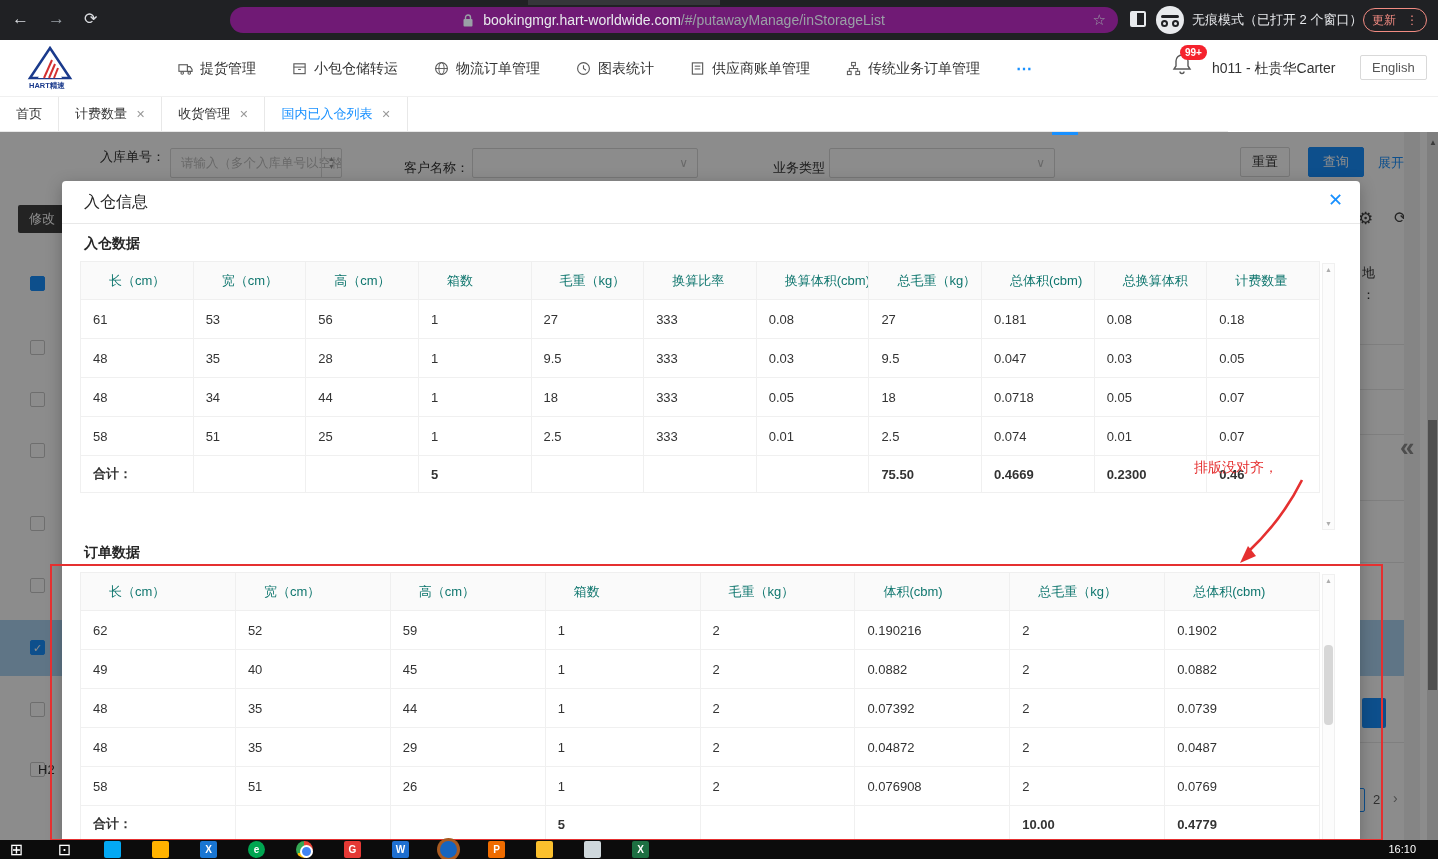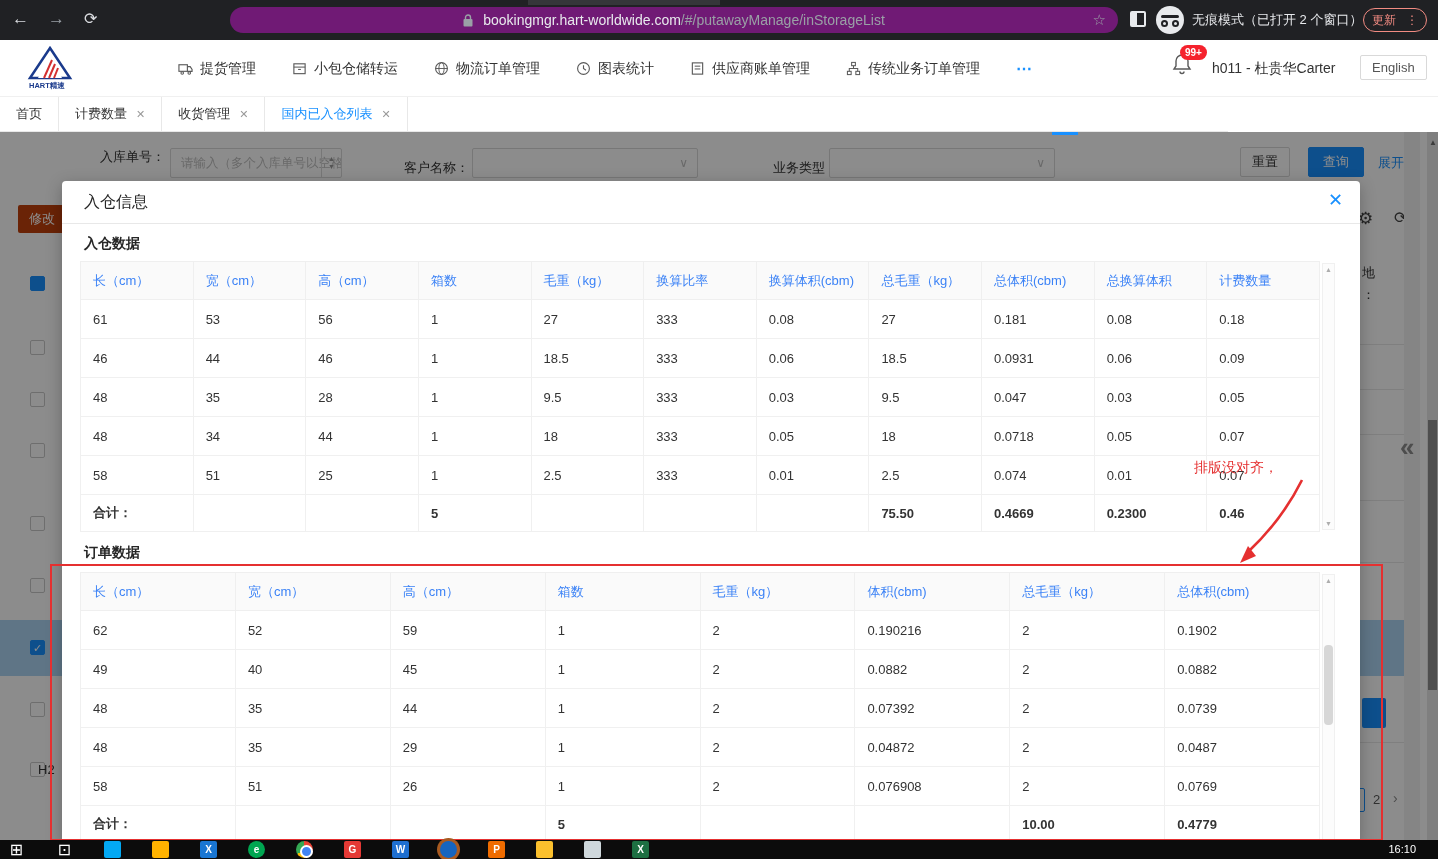--- a/index.html
+++ b/index.html
@@ -60,21 +60,21 @@
   .finput { position:absolute; height:30px; border:1px solid #d9d9d9; border-radius:2px; background:#fff; display:flex; align-items:center; }
   .finput .ph { font-size:12.5px; color:#bfbfbf; padding-left:10px; white-space:nowrap; overflow:hidden; }
   .spinner { position:absolute; right:0; top:0; width:20px; height:28px; border-left:1px solid #d9d9d9;
              display:flex; flex-direction:column; align-items:center; justify-content:center; color:#999; font-size:7px; line-height:8px; }
   .fselect { position:absolute; height:30px; border:1px solid #d9d9d9; border-radius:2px; background:#fff; }
   .fselect .chev { position:absolute; right:9px; top:7px; color:#bfbfbf; font-size:12px; }
   .btn { position:absolute; height:30px; border-radius:2px; font-size:13px; display:flex; align-items:center; justify-content:center; }
   .btn.plain { background:#fff; border:1px solid #d9d9d9; color:#333; }
   .btn.primary { background:#1890ff; border:1px solid #1890ff; color:#fff; }
   .linkblue { position:absolute; font-size:13px; color:#1890ff; }
-  .bg-modify { position:absolute; left:18px; top:73px; width:48px; height:28px; background:#c2410c; color:#fff; font-size:13px;
+  .bg-modify { position:absolute; left:18px; top:73px; width:48px; height:28px; background:#404040; color:#fff; font-size:13px;
                border-radius:2px; display:flex; align-items:center; justify-content:center; }
   .chk { position:absolute; left:30px; width:15px; height:15px; border:1px solid #c9c9c9; border-radius:2px; background:#fff; }
   .chk.checked { background:#1890ff; border-color:#1890ff; color:#fff; font-size:11px; text-align:center; line-height:14px; }
   .blue-row-left { position:absolute; left:0; top:488px; width:62px; height:56px; background:#aed5f5; }
   .blue-row-right { position:absolute; left:1360px; top:488px; width:52px; height:56px; background:#aed5f5; }
   .bg-h2 { position:absolute; left:38px; top:630px; font-size:13px; color:#333; }
   .bg-gear { position:absolute; left:1358px; top:76px; font-size:17px; color:#444; }
   .bg-reload { position:absolute; left:1394px; top:76px; font-size:16px; color:#444; }
   .bg-dest { position:absolute; left:1362px; top:130px; font-size:13px; color:#333; line-height:22px; }
   .bg-rowline { position:absolute; left:1360px; width:52px; height:1px; background:#e8e8e8; }
@@ -96,22 +96,22 @@
            box-shadow:0 4px 16px rgba(0,0,0,.25); z-index:20; overflow:hidden; }
   .modal-title { position:absolute; left:22px; top:11px; font-size:16px; color:#262626; }
   .modal-close { position:absolute; left:1266px; top:8px; font-size:18px; color:#1890ff; }
   .modal-divider { position:absolute; left:0; top:42px; width:1298px; height:1px; background:#e8e8e8; }
   .section-title { position:absolute; left:22px; font-size:14px; font-weight:bold; color:#262626; }
   .st-1 { top:54px; } .st-2 { top:363px; }
 
   table.dtable { position:absolute; left:18px; width:1240px; border-collapse:collapse; table-layout:fixed;
                  font-size:13px; color:#333; background:#fff; }
   table.t1 { top:80px; } table.t2 { top:391px; }
-  .dtable th { background:#fafafa; font-weight:500; text-align:left; height:38px; padding:0 12px;
-               border:1px solid #efefef; font-size:13px; color:#3b82f6; white-space:nowrap; overflow:hidden; }
+  .dtable th { background:#fafafa; font-weight:500; text-align:left; height:38px; padding:0 28px;
+               border:1px solid #efefef; font-size:13px; color:#0f766e; white-space:nowrap; overflow:hidden; }
   .dtable td { height:39px; padding:0 12px; border:1px solid #f0f0f0; white-space:nowrap; overflow:hidden; }
   .dtable tr.total td { font-weight:bold; height:37px; }
   .tbl-scroll { position:absolute; left:1260px; width:13px; background:#fcfcfc; border:1px solid #f0f0f0; }
   .ts-1 { top:82px; height:267px; } .ts-2 { top:393px; height:267px; }
   .tbl-scroll .a-up { position:absolute; top:2px; left:2px; font-size:7px; color:#adadad; }
   .tbl-scroll .a-dn { position:absolute; bottom:2px; left:2px; font-size:7px; color:#adadad; }
   .tbl-scroll .th2 { position:absolute; left:1px; top:70px; width:9px; height:80px; background:#d7d7d7; border-radius:4px; }
 
   
   .red-rect { position:absolute; left:50px; top:564px; width:1333px; height:277px; border:2px solid #e53030; z-index:40; }
@@ -349,33 +349,20 @@
             <td>1</td>
             <td>27</td>
             <td>333</td>
             <td>0.08</td>
             <td>27</td>
             <td>0.181</td>
             <td>0.08</td>
             <td>0.18</td>
           </tr>
           <tr>
-            <td>46</td>
-            <td>44</td>
-            <td>46</td>
-            <td>1</td>
-            <td>18.5</td>
-            <td>333</td>
-            <td>0.06</td>
-            <td>18.5</td>
-            <td>0.0931</td>
-            <td>0.06</td>
-            <td>0.09</td>
-          </tr>
-          <tr>
             <td>48</td>
             <td>35</td>
             <td>28</td>
             <td>1</td>
             <td>9.5</td>
             <td>333</td>
             <td>0.03</td>
             <td>9.5</td>
             <td>0.047</td>
             <td>0.03</td>

